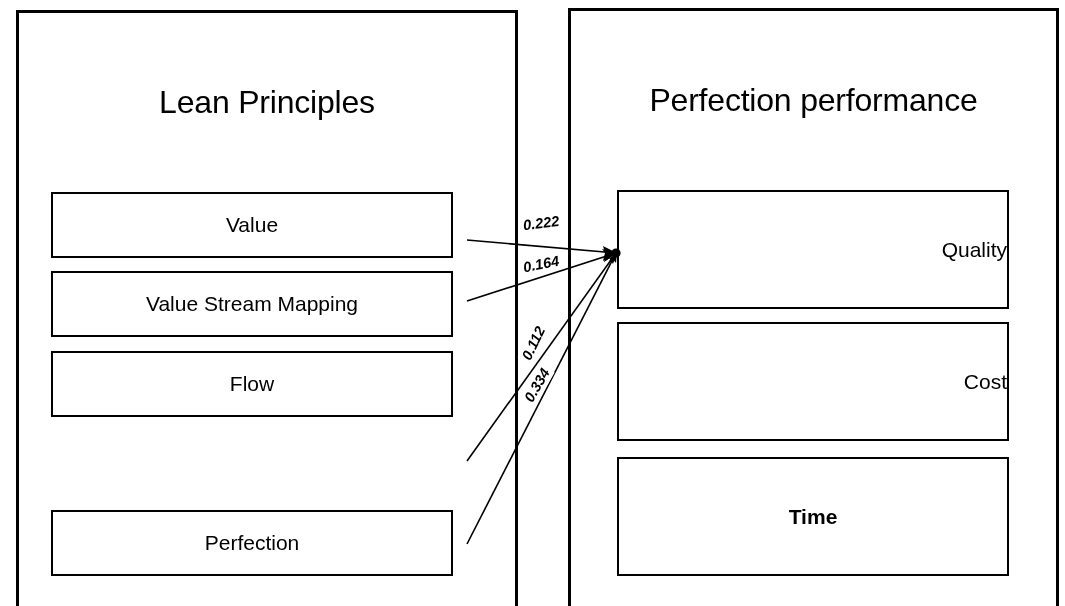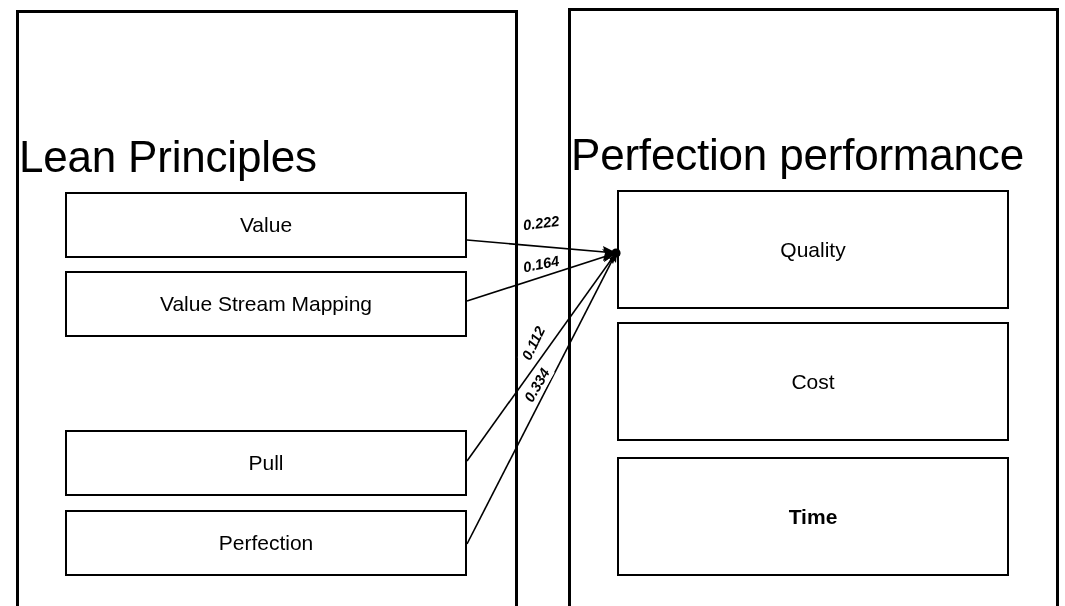--- a/index.html
+++ b/index.html
@@ -32,55 +32,54 @@
   }
   #panel-ops {
     left: 568px;
     top: 8px;
     width: 491px;
     height: 622px;
   }
   .panel-title {
     position: absolute;
     width: 100%;
-    text-align: left;
-    font-size: 44px;
+    text-align: center;
+    font-size: 32px;
     font-weight: 400;
     line-height: 1.1;
     letter-spacing: -0.2px;
     white-space: nowrap;
-    margin-top: 48px;
   }
   #title-lean { top: 72px; }
   #title-ops  { top: 72px; }
 
   .node {
     position: absolute;
     border: 2.5px solid #000000;
     box-sizing: border-box;
     background: #ffffff;
     display: flex;
     align-items: center;
     justify-content: center;
     font-size: 21px;
     font-weight: 400;
     line-height: 1.2;
     white-space: nowrap;
   }
-  .left-node  { left: 65px;  width: 402px; height: 66px; align-items: center; }
+  .left-node  { left: 51px;  width: 402px; height: 66px; align-items: center; }
   .right-node { left: 617px; width: 392px; height: 119px; }
 
   #node-value      { top: 192px; }
   #node-vsm        { top: 271px; }
   #node-flow       { top: 351px; }
   #node-pull       { top: 430px; }
   #node-perfection { top: 510px; }
 
-  #node-quality { top: 190px; }
-  #node-cost    { top: 322px; }
+  #node-quality { top: 190px; justify-content: flex-end; }
+  #node-cost    { top: 322px; justify-content: flex-end; }
   #node-time    { top: 457px; font-weight: bold; }
 
   #edge-layer {
     position: absolute;
     left: 0;
     top: 0;
     width: 1065px;
     height: 606px;
     pointer-events: none;
   }
@@ -119,22 +118,22 @@
   <div class="panel" id="panel-ops">
     <div class="panel-title" id="title-ops">Perfection performance</div>
   </div>
 
   <div class="node left-node" id="node-value">
     <span>Value</span>
   </div>
   <div class="node left-node" id="node-vsm">
     <span>Value Stream Mapping</span>
   </div>
-  <div class="node left-node" id="node-pull">
-    <span>Pull</span>
+  <div class="node left-node" id="node-flow">
+    <span>Flow</span>
   </div>
   <div class="node left-node" id="node-perfection">
     <span>Perfection</span>
   </div>
 
   <div class="node right-node" id="node-quality">
     <span>Quality</span>
   </div>
   <div class="node right-node" id="node-cost">
     <span>Cost</span>

